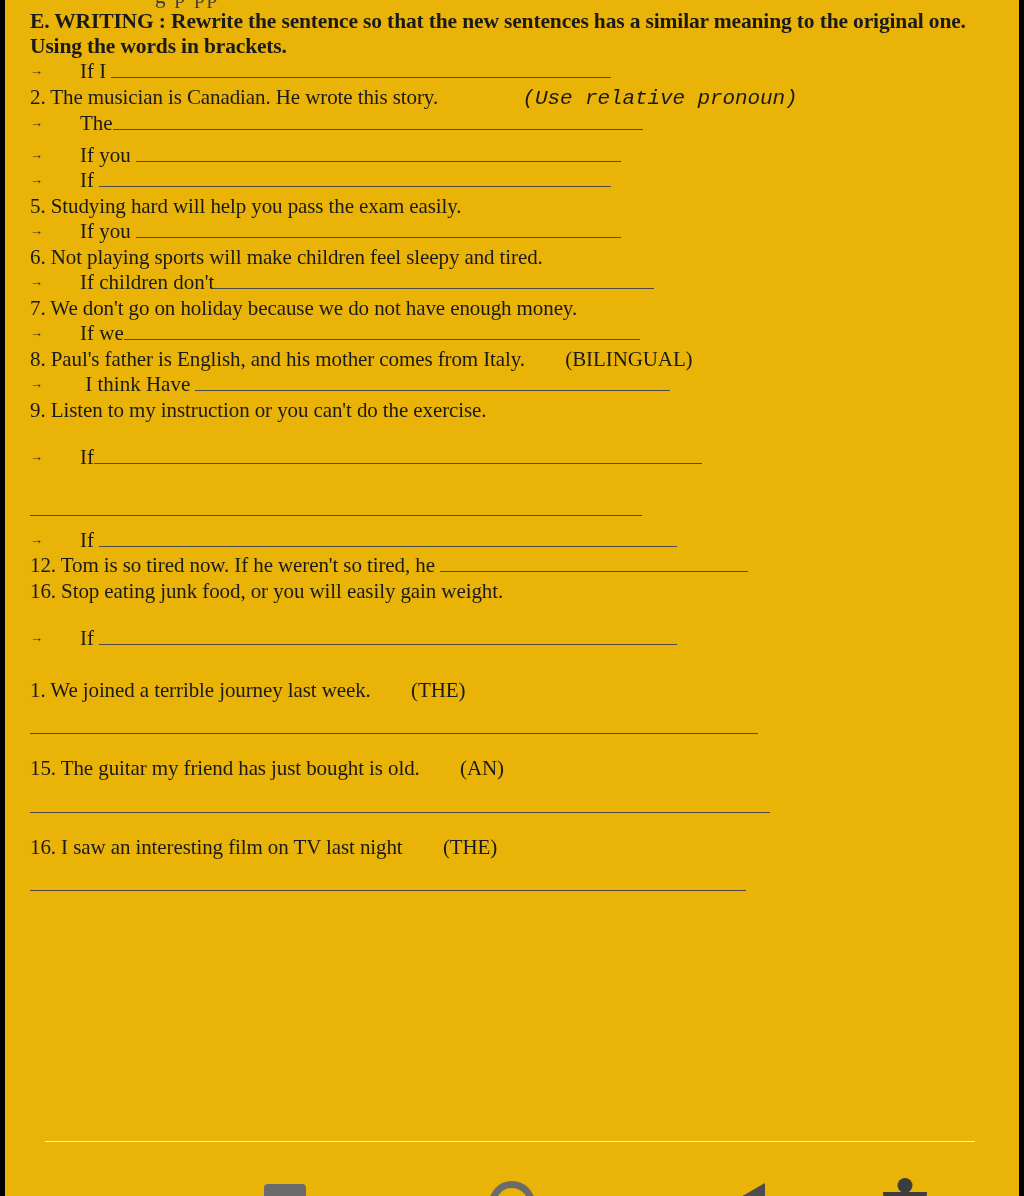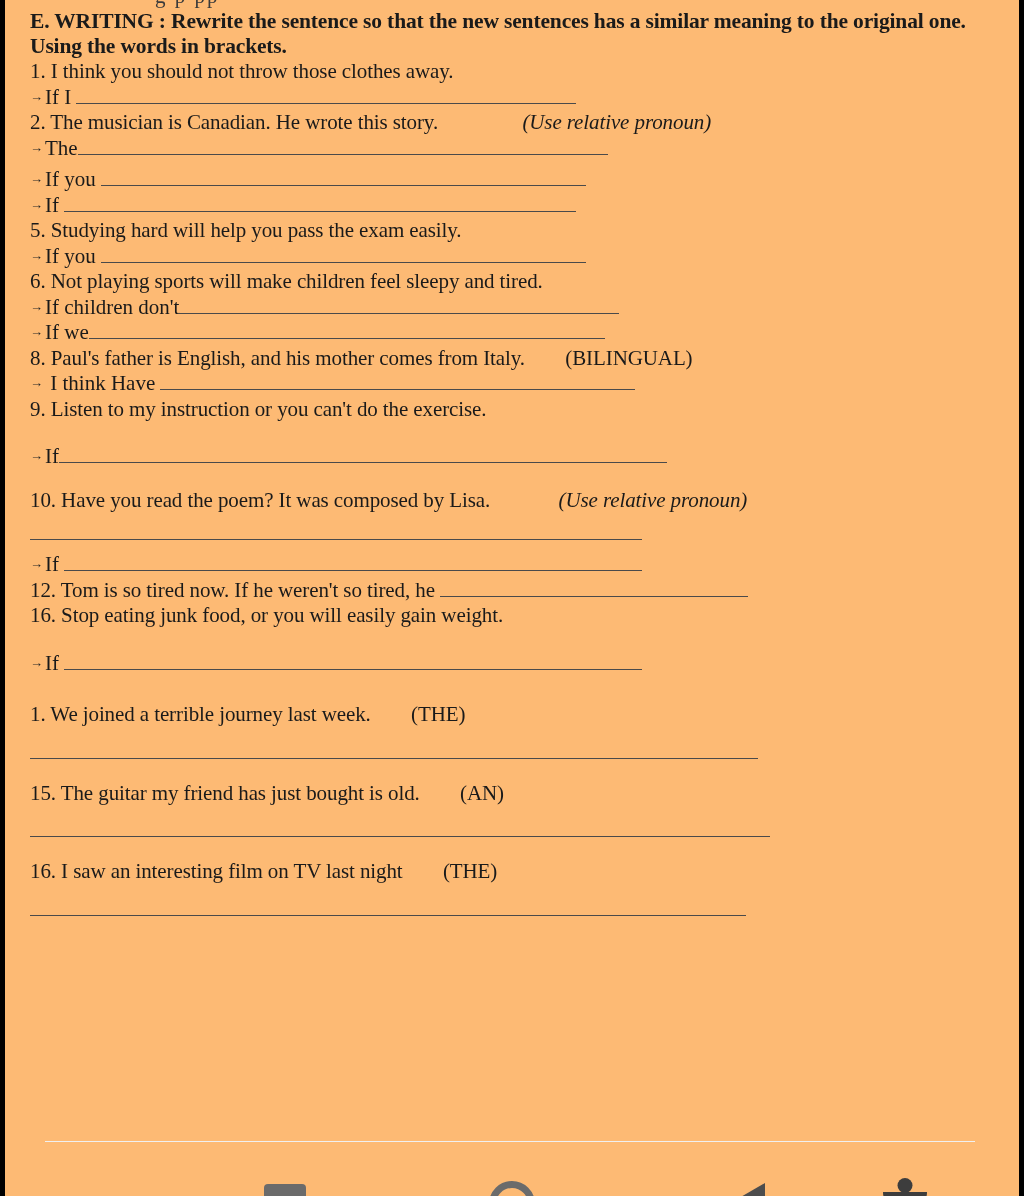--- a/index.html
+++ b/index.html
@@ -26,21 +26,21 @@
   }
   .edge-bar.left  { left: 0;  width: 5px; }
   .edge-bar.right { right: 0; width: 5px; }
 
   .page {
     position: absolute;
     left: 5px;
     right: 5px;
     top: 0;
     bottom: 0;
-    background: #fdba74;
+    background: #eab308;
     padding-left: 41px;
   }
 
   
   .clipped-top {
     position: absolute;
     left: 150px;
     top: -16px;
     font-size: 21px;
     color: #3a3a3a;
@@ -64,20 +64,21 @@
 
   .q {
     font-size: 21px;
     line-height: 25.5px;
     white-space: nowrap;
     letter-spacing: -0.1px;
   }
   .q .hint {
     font-style: italic;
     font-weight: normal;
+    font-family: Liberation Mono, monospace;
   }
   .q .tag {
     font-weight: normal;
   }
   .gap-sm { display: inline-block; width: 30px; }
   .gap-md { display: inline-block; width: 58px; }
   .gap-lg { display: inline-block; width: 74px; }
 
   
   .ans {
@@ -88,21 +89,21 @@
     align-items: baseline;
   }
   .ans .arrow {
     font-size: 13px;
     line-height: 1;
     color: #262626;
     margin-right: 2px;
     position: relative;
     top: -3px;
   }
-  .ans .stub { white-space: pre; }
+  .ans .stub { white-space: pre; margin-left: 35px; }
 
   
   .rule {
     display: inline-block;
     border-bottom: 1.6px solid #4a4a4a;
     height: 17px;
   }
 
   
   .rule-row {
@@ -190,24 +191,20 @@
 <div class="edge-bar right"></div>
 
 <div class="page">
 
   <div class="clipped-top">g        p  pp</div>
 
   <div class="content">
 
     <div class="heading">E. WRITING : Rewrite the sentence so that the new sentences has a similar meaning to the original one. Using the words in brackets.</div>
 
-    <div class="q">
-      <span>1.</span>
-      <span>I think you should not throw those clothes away.</span>
-    </div>
     <div class="ans">
       <span class="arrow">→</span>
       <span class="stub">If I </span>
       <span class="rule" style="width:500px"></span>
     </div>
 
     <div class="q">
       <span>2.</span>
       <span>The musician is Canadian. He wrote this story.</span>
       <span class="gap-lg"></span>
@@ -245,20 +242,24 @@
     <div class="q">
       <span>6.</span>
       <span>Not playing sports will make children feel sleepy and tired.</span>
     </div>
     <div class="ans">
       <span class="arrow">→</span>
       <span class="stub">If children don't</span>
       <span class="rule" style="width:440px"></span>
     </div>
 
+    <div class="q">
+      <span>7.</span>
+      <span>We don't go on holiday because we do not have enough money.</span>
+    </div>
     <div class="ans">
       <span class="arrow">→</span>
       <span class="stub">If we</span>
       <span class="rule" style="width:516px"></span>
     </div>
 
     <div class="q">
       <span>8.</span>
       <span>Paul's father is English, and his mother comes from Italy.</span>
       <span class="gap-sm"></span>
@@ -275,26 +276,20 @@
       <span>Listen to my instruction or you can't do the exercise.</span>
     </div>
     <div class="spacer-22"></div>
     <div class="ans">
       <span class="arrow">→</span>
       <span class="stub">If</span>
       <span class="rule" style="width:608px"></span>
     </div>
 
     <div class="spacer-18"></div>
-    <div class="q">
-      <span>10.</span>
-      <span>Have you read the poem? It was composed by Lisa.</span>
-      <span class="gap-md"></span>
-      <span class="hint">(Use relative pronoun)</span>
-    </div>
     <div class="spacer-26"></div>
     <div class="rule-row" style="width:612px"></div>
     <div class="spacer-6"></div>
 
     <div class="spacer-6"></div>
     <div class="ans">
       <span class="arrow">→</span>
       <span class="stub">If </span>
       <span class="rule" style="width:578px"></span>
     </div>

